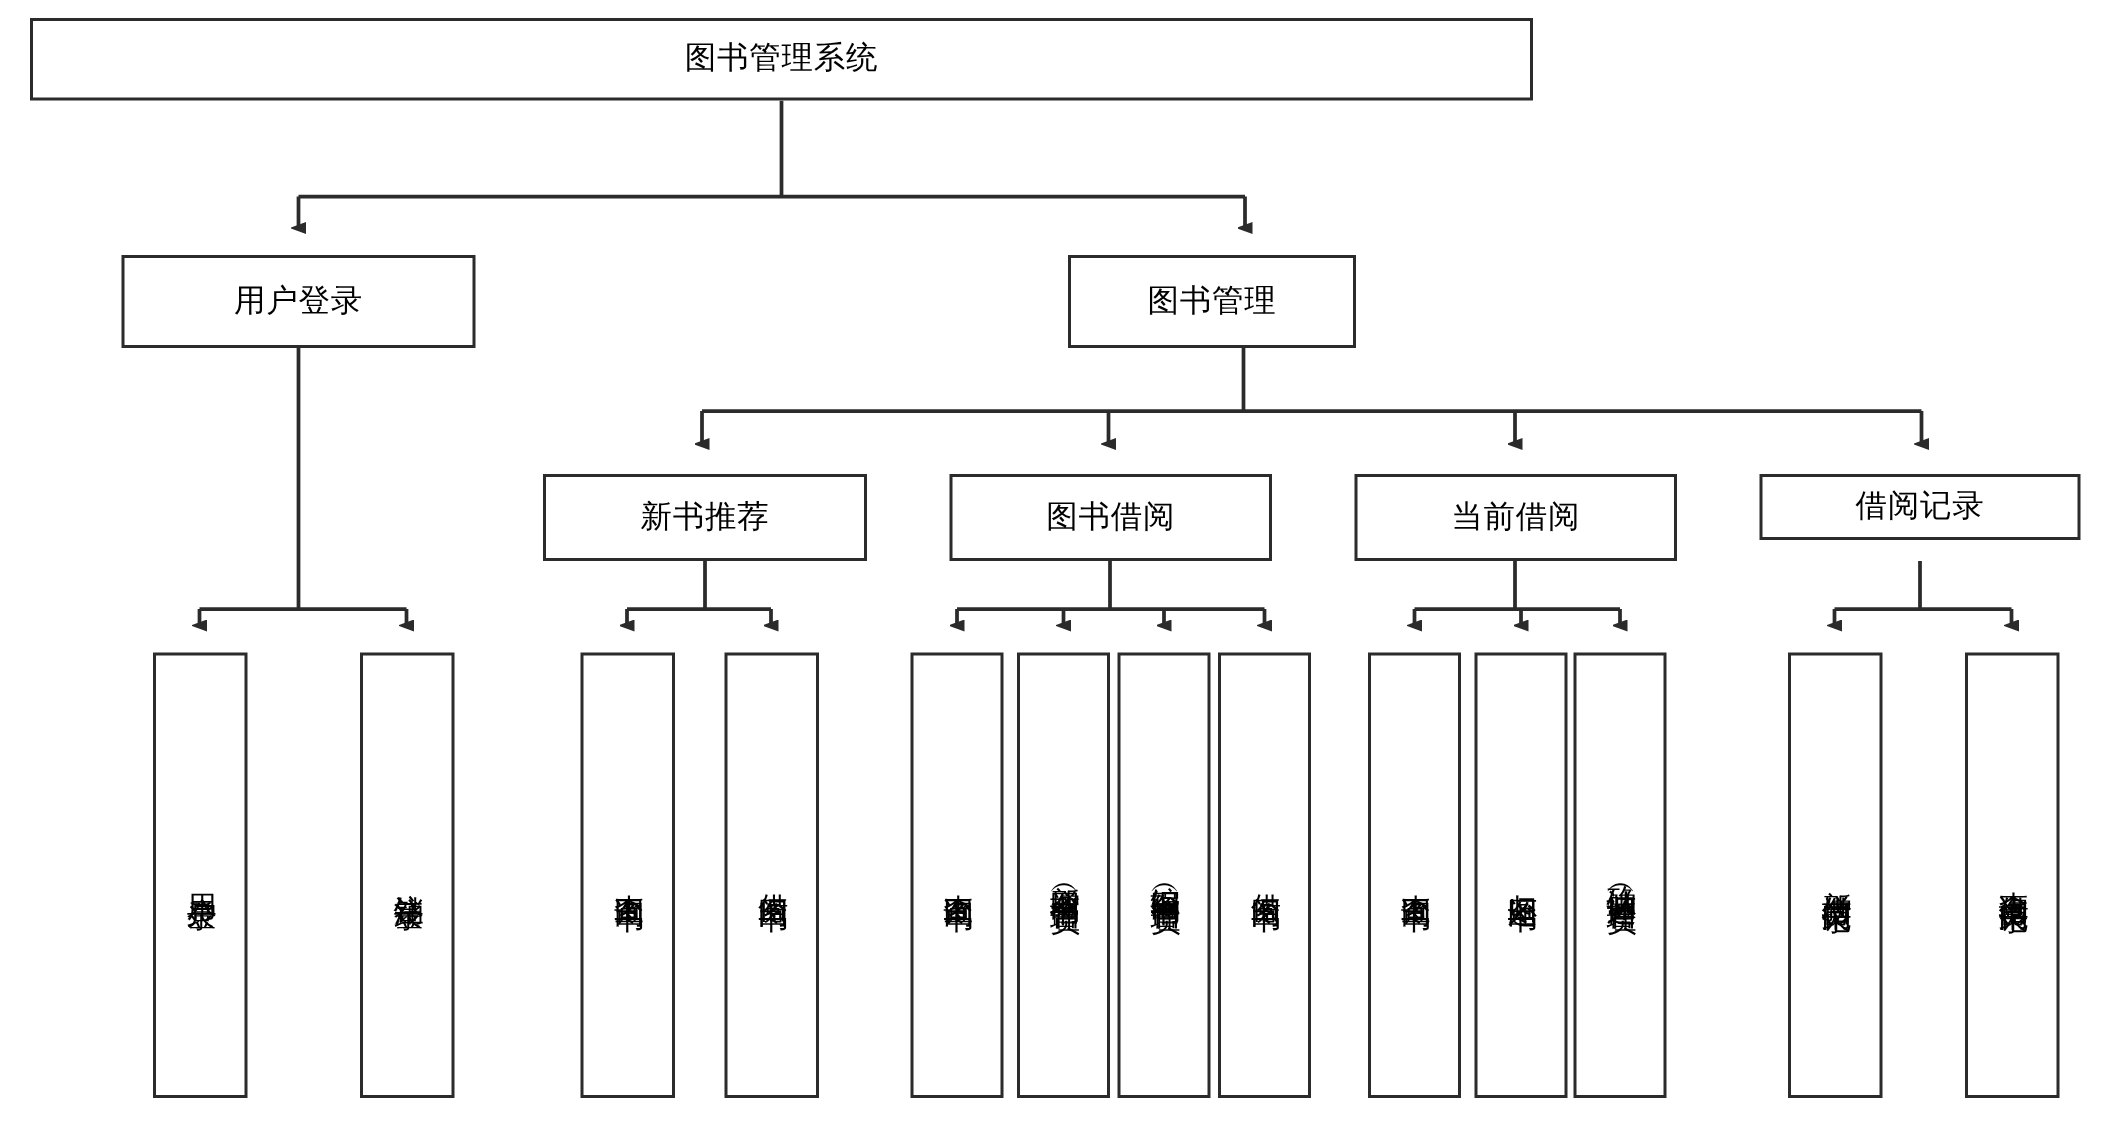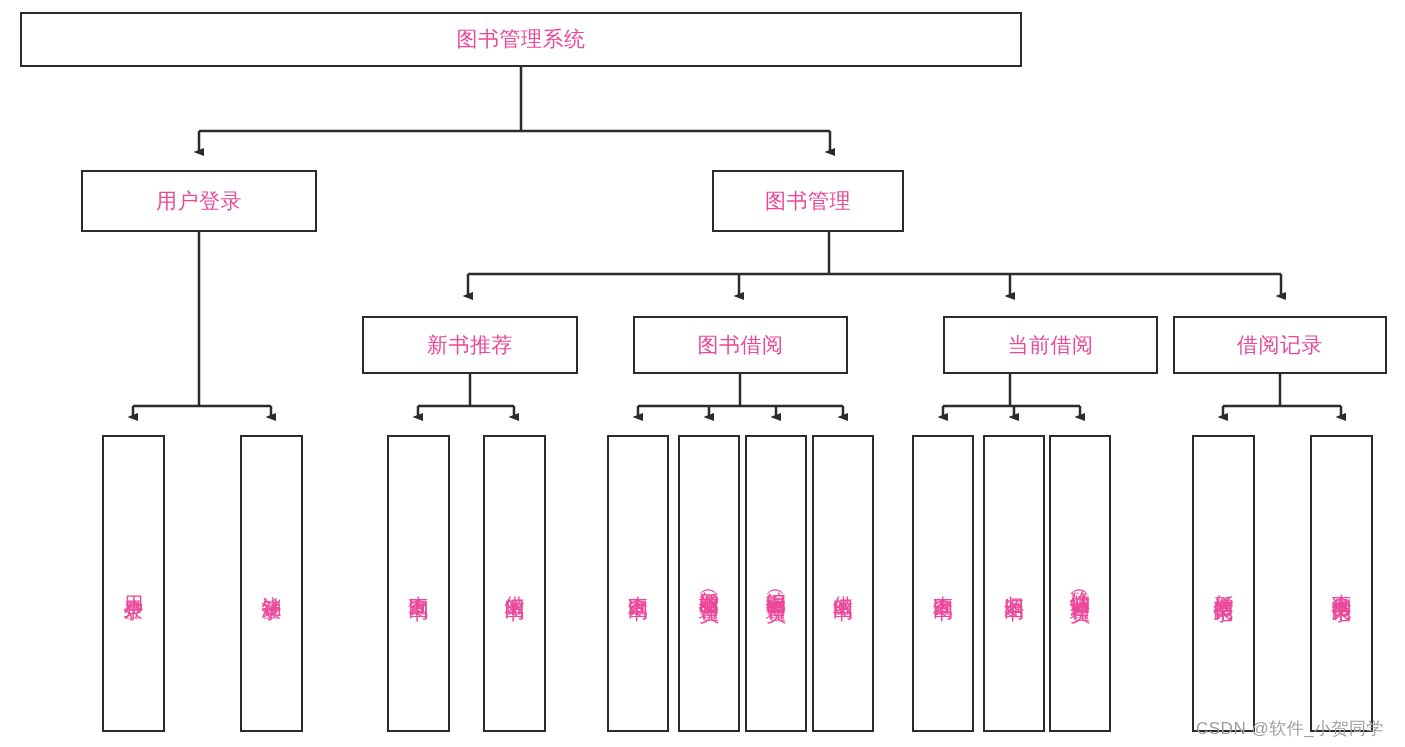--- a/index.html
+++ b/index.html
@@ -26,21 +26,21 @@
     pointer-events: none;
   }
   .node {
     position: absolute;
     box-sizing: border-box;
     background: #ffffff;
     border: 2px solid #2b2b2b;
     display: flex;
     align-items: center;
     justify-content: center;
-    color: #ec4899;
+    color: #000000;
   }
   .node .label {
     display: block;
     text-align: center;
     line-height: 1.18;
     white-space: nowrap;
   }
   
   .node.horiz .label {
     font-size: 21px;
@@ -152,24 +152,24 @@
   <div class="node horiz" style="left: 712px; top: 170px; width: 192px; height: 62px;">
     <span class="label">图书管理</span>
   </div>
 
   <div class="node horiz" style="left: 633px; top: 316px; width: 215px; height: 58px;">
     <span class="label">图书借阅</span>
   </div>
   <div class="node horiz" style="left: 362px; top: 316px; width: 216px; height: 58px;">
     <span class="label">新书推荐</span>
   </div>
-  <div class="node horiz" style="left: 903px; top: 316px; width: 215px; height: 58px; margin-left: 40px;">
+  <div class="node horiz" style="left: 903px; top: 316px; width: 215px; height: 58px;">
     <span class="label">当前借阅</span>
   </div>
-  <div class="node horiz" style="left: 1173px; top: 316px; width: 214px; height: 58px;">
+  <div class="node horiz" style="left: 1173px; top: 316px; width: 214px; height: 44px;">
     <span class="label">借阅记录</span>
   </div>
 
   <div class="node vert" style="left: 102px; top: 435px; width: 63px; height: 297px;">
     <span class="label">用户登录</span>
   </div>
   <div class="node vert" style="left: 240px; top: 435px; width: 63px; height: 297px;">
     <span class="label">注销登录</span>
   </div>
   <div class="node vert" style="left: 387px; top: 435px; width: 63px; height: 297px;">
@@ -199,15 +199,14 @@
   <div class="node vert" style="left: 1049px; top: 435px; width: 62px; height: 297px;">
     <span class="label">确认归还（管理员）</span>
   </div>
   <div class="node vert" style="left: 1192px; top: 435px; width: 63px; height: 297px;">
     <span class="label">新增借阅记录</span>
   </div>
   <div class="node vert" style="left: 1310px; top: 435px; width: 63px; height: 297px;">
     <span class="label">查询借阅记录</span>
   </div>
 
-  <div class="watermark" style="left: 1196px; top: 717px;">CSDN @软件_小贺同学</div>
 
 </div>
 
 </body></html>

